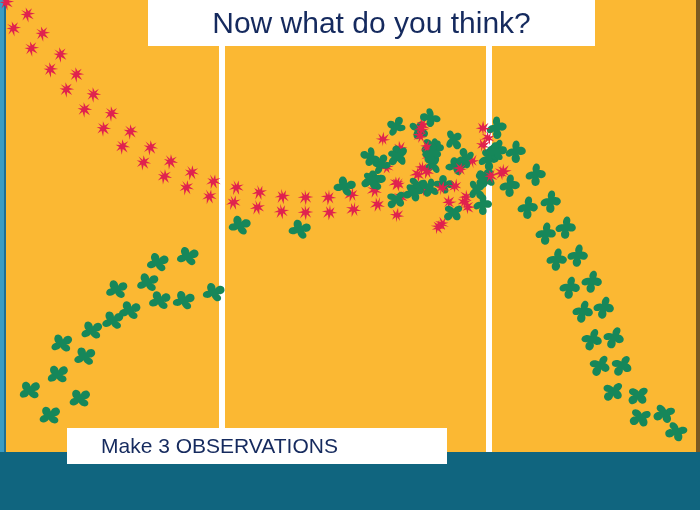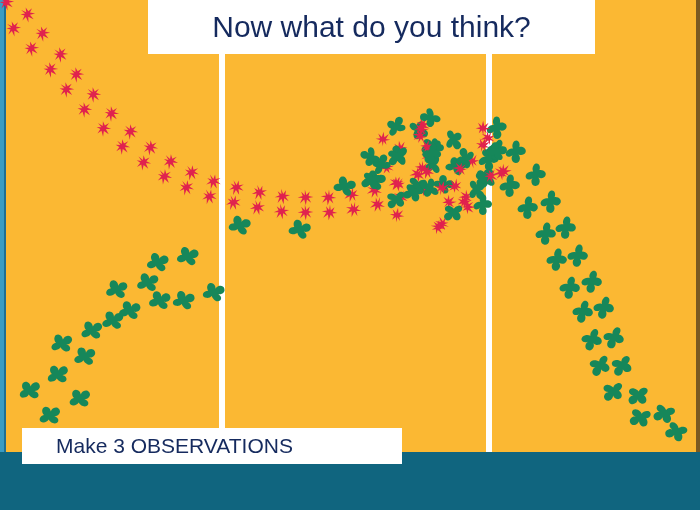--- a/index.html
+++ b/index.html
@@ -37,36 +37,36 @@
     background:#ffffff;
   }
   
   .banner{
     position:absolute;background:#ffffff;
     display:flex;align-items:center;
     color:#152a5e;
     white-space:nowrap;
   }
   #title-banner{
-    left:148px;top:0;width:447px;height:54px;
+    left:148px;top:0;width:447px;height:46px;
     justify-content:center;
     font-size:30px;
   }
   #obs-banner{
     left:22px;top:428px;width:380px;height:36px;
     padding-left:34px;
     font-size:21px;
   }
   #inf-banner{
     left:292px;top:468px;width:408px;height:42px;
     padding-left:58px;
     font-size:21px;
   }
   #inf-banner{ box-sizing:border-box; }
-  #obs-banner{ box-sizing:border-box; }
+  #obs-banner{ box-sizing:border-box;margin-left:45px; }
   .track-layer{position:absolute;left:0;top:0;width:700px;height:452px;}
   .fp{position:absolute;width:22px;height:22px;}
   .fp svg{display:block;width:100%;height:100%;overflow:visible;}
 </style>
 </head>
 <body>
 
 <div id="slide">
 
   <div class="field"></div>

